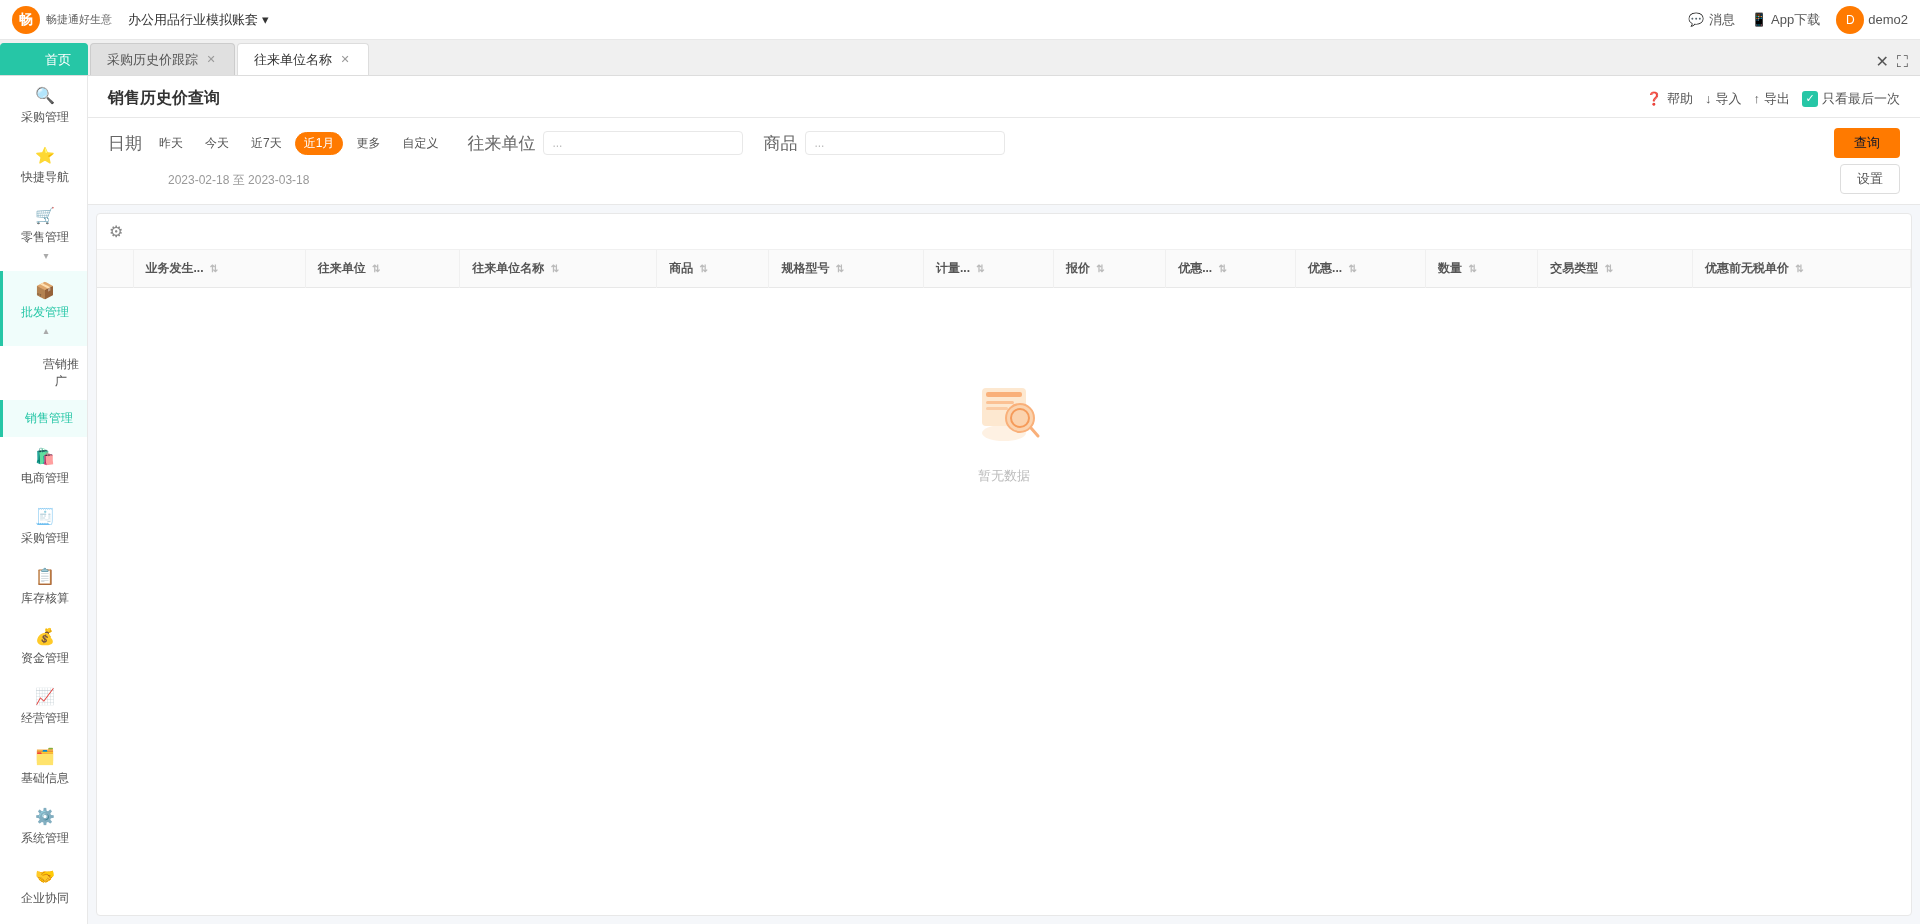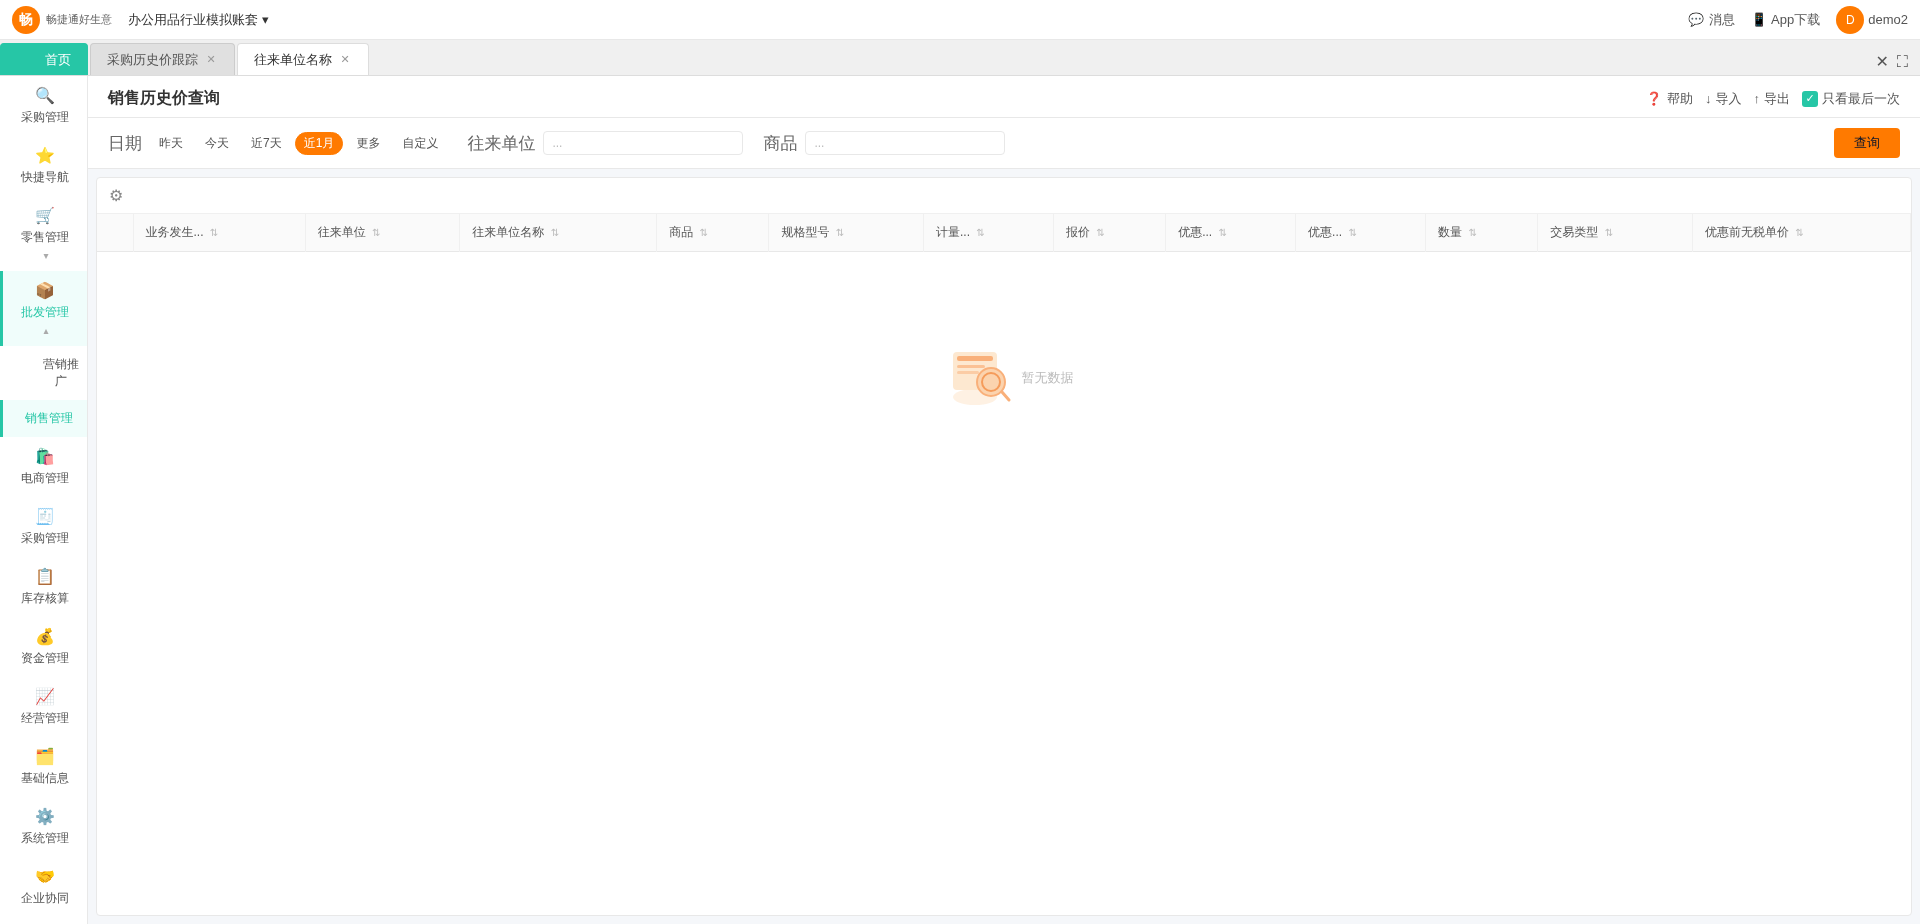--- a/index.html
+++ b/index.html
@@ -62,23 +62,23 @@
     .btn-query { background: #ff7a00; color: #0f172a; border: none; border-radius: 4px; padding: 6px 20px; cursor: pointer; font-size: 13px; font-weight: 500; }
     .btn-settings { background: #fff; color: #555; border: 1px solid #ddd; border-radius: 4px; padding: 5px 16px; cursor: pointer; font-size: 13px; }
     .filter-second-row { margin-top: 6px; }
 
     
     .table-area { flex: 1; background: #fff; overflow: auto; margin: 8px; border-radius: 4px; border: 1px solid #e8e8e8; }
     .table-toolbar { padding: 8px 12px; border-bottom: 1px solid #f0f0f0; display: flex; align-items: center; }
     .table-settings-icon { color: #888; cursor: pointer; font-size: 16px; }
     table { width: 100%; border-collapse: collapse; font-size: 13px; }
     thead tr { background: #fafafa; border-bottom: 1px solid #e8e8e8; }
-    th { padding: 10px 12px; text-align: left; color: #555; font-weight: 400; white-space: nowrap; border-right: 1px solid #f0f0f0; cursor: pointer; user-select: none; font-size: 12px; }
+    th { padding: 10px 12px; text-align: left; color: #555; font-weight: 700; white-space: nowrap; border-right: 1px solid #f0f0f0; cursor: pointer; user-select: none; font-size: 12px; }
     th .sort-icon { font-size: 10px; color: #bbb; margin-left: 3px; }
-    .empty-state { display: flex; flex-direction: row; align-items: center; justify-content: center; padding: 80px 20px; color: #bbb; gap: 7px; }
+    .empty-state { display: flex; flex-direction: column; align-items: center; justify-content: center; padding: 80px 20px; color: #bbb; gap: 7px; }
     .empty-icon { width: 80px; height: 80px; margin-bottom: 12px; }
     .empty-text { font-size: 13px; color: #bbb; }
   </style>
 </head>
 <body>
 
 <div class="topbar">
   <div class="topbar-left">
     <div class="logo-area">
       <div class="logo-icon">畅</div>
@@ -233,20 +233,27 @@
           </div>
         </div>
         <div class="filter-group">
           <span class="filter-label">商品</span>
           <div class="filter-input">
             <span class="filter-input-dots">...</span>
           </div>
         </div>
         <div class="filter-right">
           <button class="btn-query">查询</button>
+        </div>
+      </div>
+      <div class="filter-row filter-second-row">
+        <div style="width: 40px;"></div>
+        <div class="date-range">2023-02-18 至 2023-03-18</div>
+        <div style="margin-left: auto;">
+          <button class="btn-settings">设置</button>
         </div>
       </div>
     </div>
 
     <div class="table-area">
       <div class="table-toolbar">
         <span class="table-settings-icon">⚙</span>
       </div>
       <table>
         <thead>

